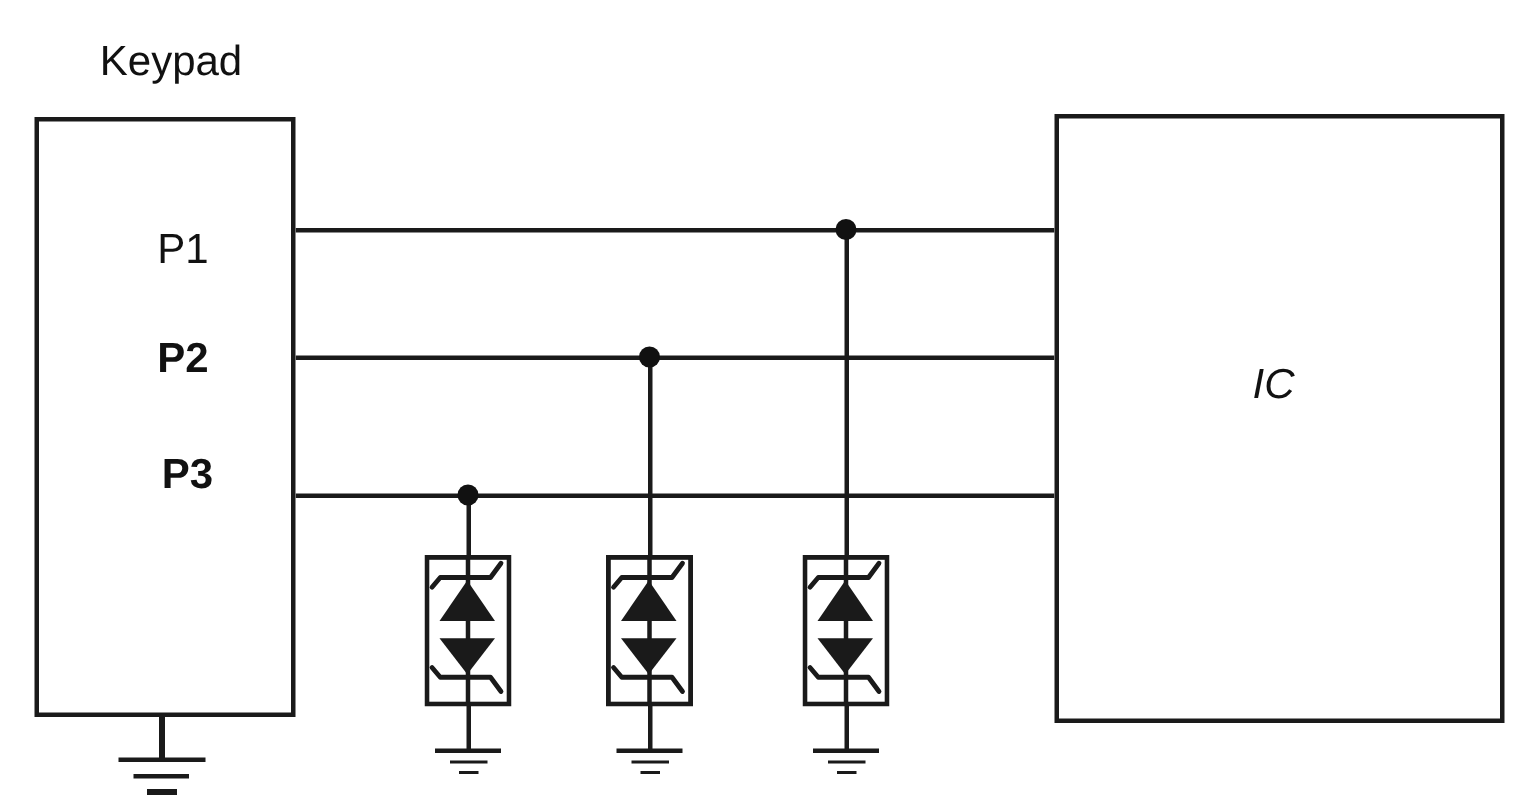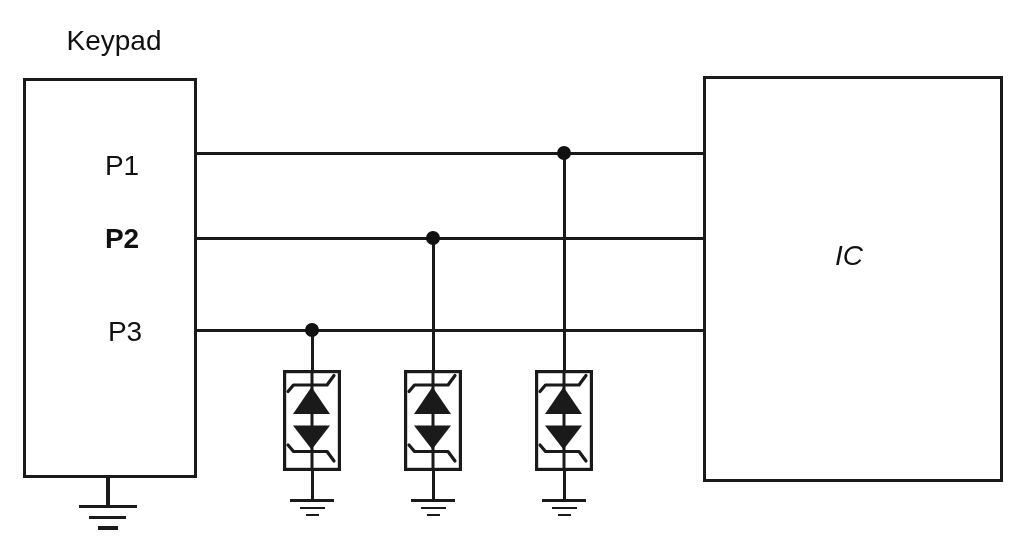--- a/index.html
+++ b/index.html
@@ -34,21 +34,21 @@
   <div class="wire" style="left:197px;top:236.5px;width:506px;height:3px;"></div>
   <div class="wire" style="left:197px;top:328.5px;width:506px;height:3px;"></div>
 
   <div class="wire" style="left:310.5px;top:330px;width:3px;height:170px;"></div>
   <div class="wire" style="left:431.5px;top:238px;width:3px;height:262px;"></div>
   <div class="wire" style="left:562.5px;top:153px;width:3px;height:347px;"></div>
 
   <div class="box" style="left:23px;top:78px;width:174px;height:400px;border-width:3.5px;"></div>
   <div class="lbl" style="left:122px;top:139px;margin-top:12px;">P1</div>
   <div class="lbl" style="left:122px;top:224px;font-weight:bold;">P2</div>
-  <div class="lbl" style="left:125px;top:317px;">P3</div>
+  <div class="lbl" style="left:125px;top:301px;font-weight:bold;">P3</div>
 
   <div class="box" style="left:703px;top:76px;width:300px;height:406px;"></div>
   <div class="lbl" style="left:849px;top:241px;font-style:italic;">IC</div>
 
   <div class="wire" style="left:106px;top:478px;width:3.5px;height:28px;"></div>
   <div class="gbar" style="left:79px;top:504.5px;width:58px;height:3.5px;"></div>
   <div class="gbar" style="left:89px;top:515.5px;width:37px;height:3.5px;"></div>
   <div class="gbar" style="left:98px;top:526px;width:20px;height:3.5px;"></div>
 
   <svg class="tvs" style="left:283px;top:370px;" width="58" height="101" viewBox="0 0 58 101">

